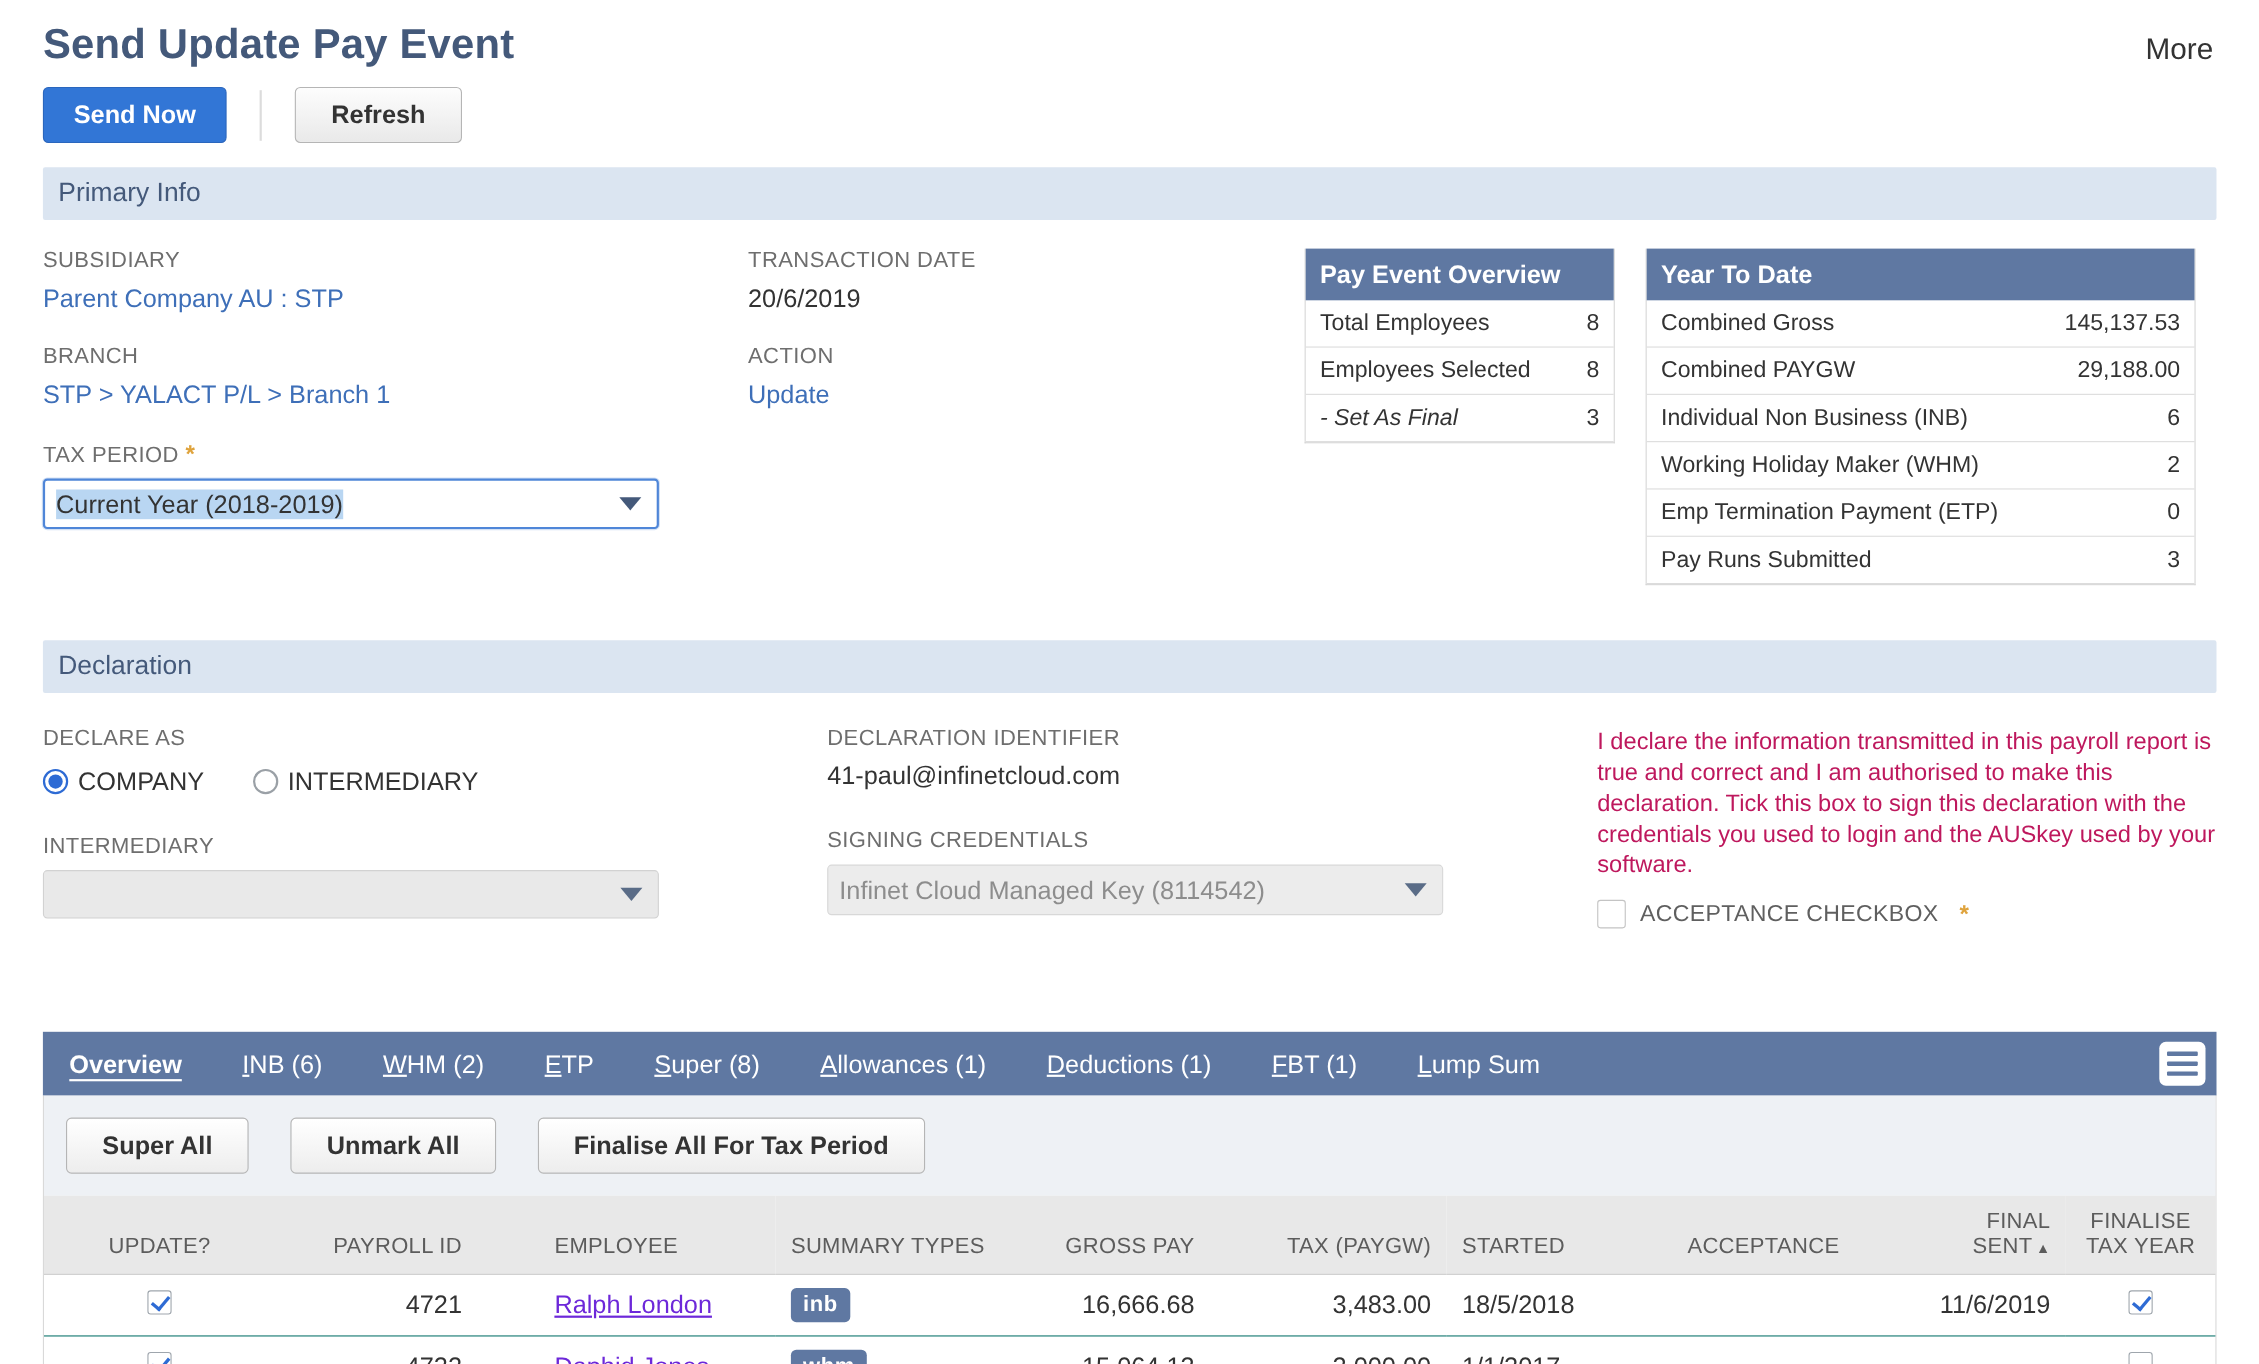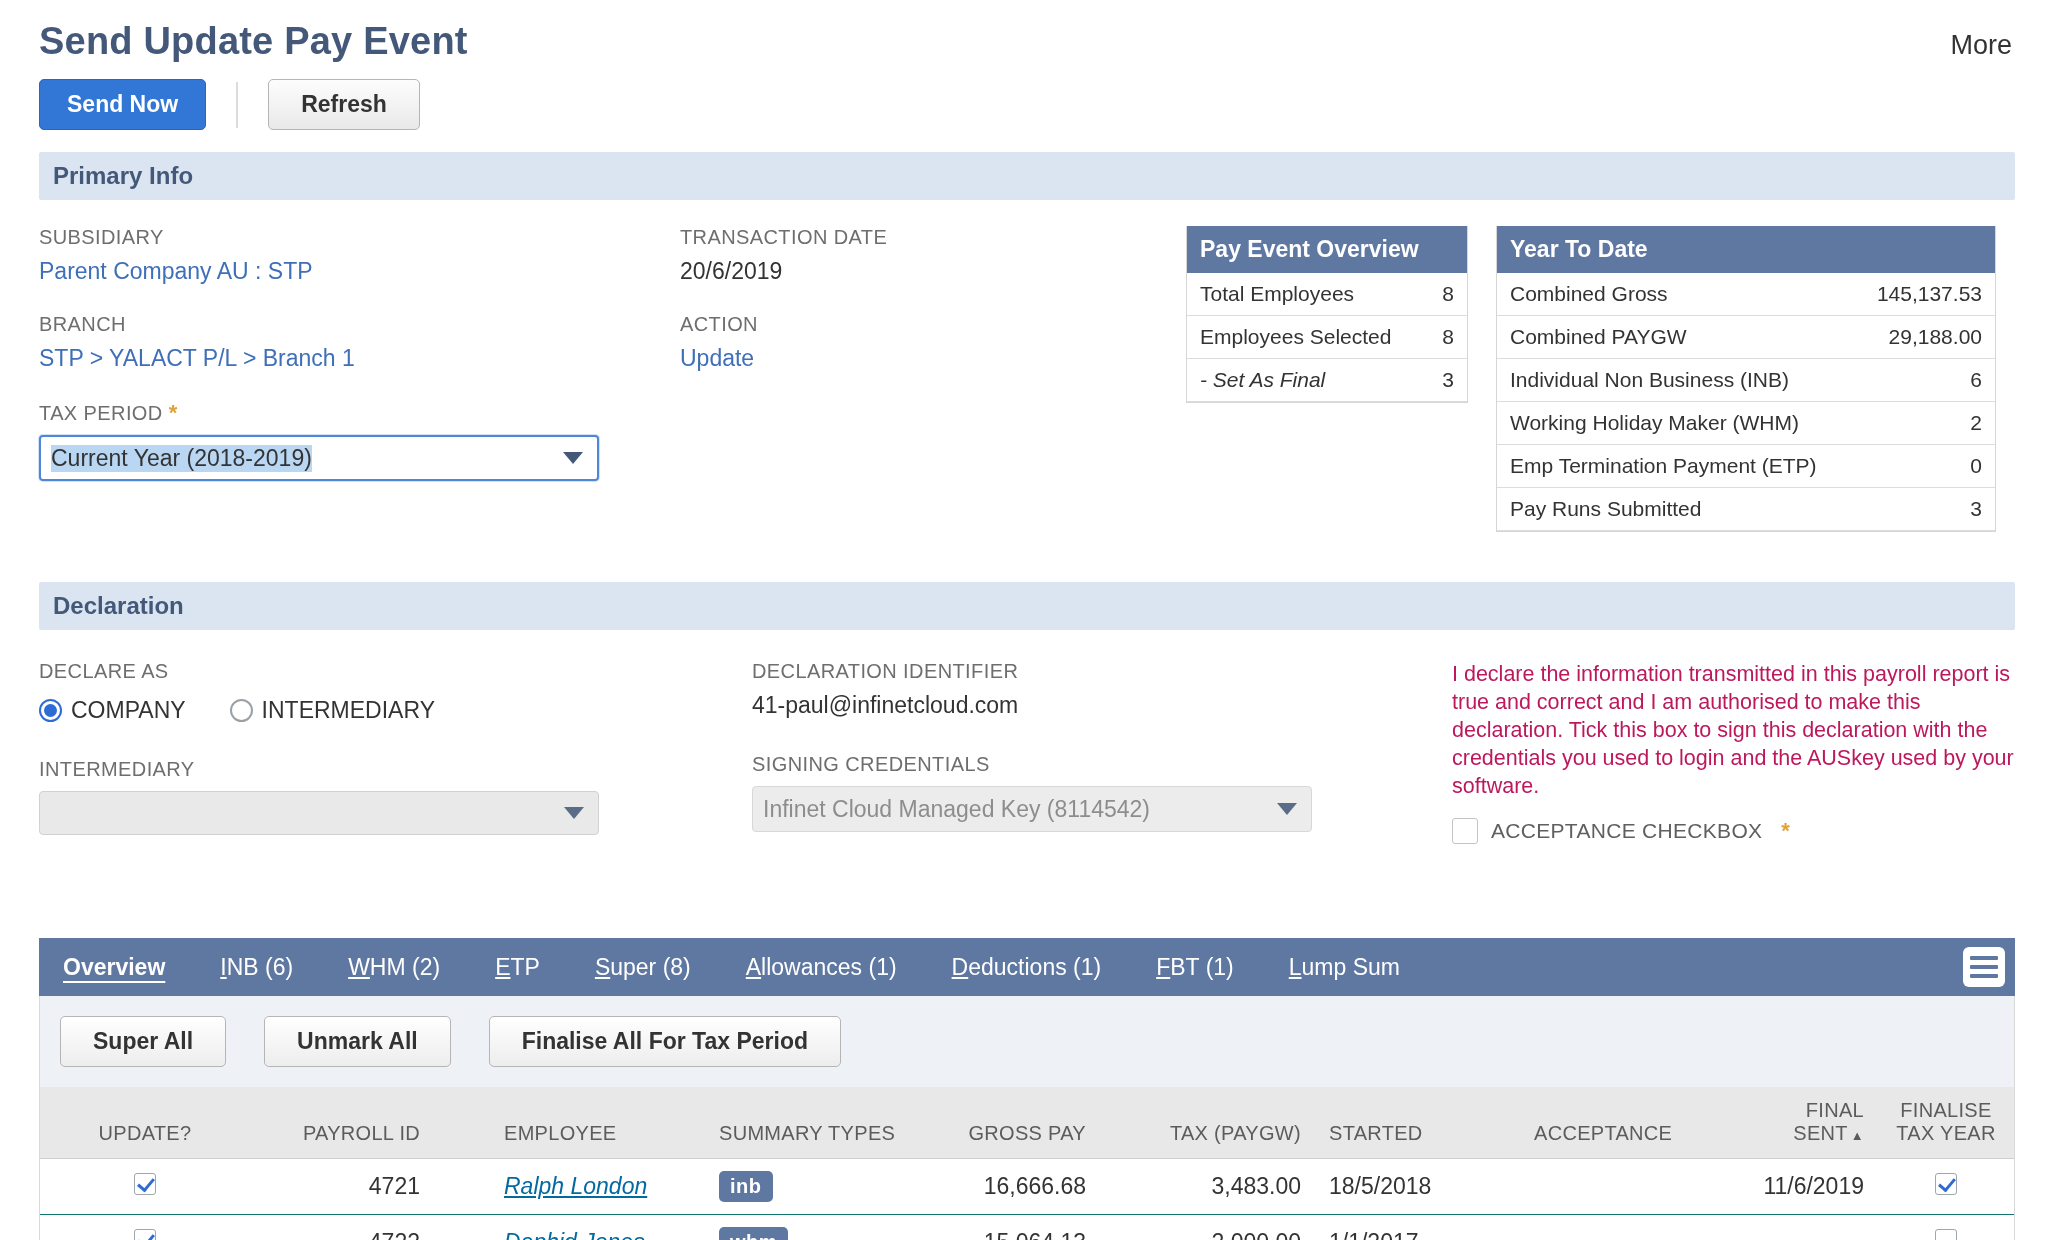--- a/index.html
+++ b/index.html
@@ -15,21 +15,21 @@
   .btn-row { display:flex; align-items:center; padding:16px 39px 12px 39px; }
   button { font-family:"Liberation Sans", sans-serif; cursor:pointer; }
   .btn-primary { background:#3276d6; color:#fff; border:1px solid #2a66bd; border-radius:5px;
                  font-size:23px; font-weight:700; padding:11px 27px; }
   .btn-divider { width:2px; height:46px; background:#dcdcdc; margin:0 30px; }
   .btn-secondary { background:linear-gradient(#fdfdfd,#e9e9e9); color:#333; border:1px solid #b5b5b5;
                    border-radius:5px; font-size:23px; font-weight:700; padding:11px 32px; }
 
   
   .section-bar { margin:10px 39px 0 39px; background:#dbe5f1; color:#44597a; font-size:24px;
-                 font-weight:700; padding:10px 14px; border-radius:2px; }
+                 font-weight:400; padding:10px 14px; border-radius:2px; }
   .section-bar.decl { margin-top:50px; }
 
   
   .primary-content { display:flex; padding:26px 39px 0 39px; }
   .fcol1 { width:641px; }
   .fcol2 { width:506px; }
   .field { margin-bottom:28px; }
   .field-label { font-size:20px; color:#6e6e6e; letter-spacing:.4px; margin-bottom:9px; }
   .field-value { font-size:23px; color:#333; }
   .link { color:#3e6fb8; text-decoration:none; cursor:pointer; }
@@ -99,21 +99,21 @@
 
   table.grid { width:100%; border-collapse:collapse; table-layout:fixed; }
   .grid thead th { background:#e8e8e8; color:#5c5c5c; font-size:20px; font-weight:400; text-align:left;
                    vertical-align:bottom; padding:12px 14px 13px 14px; border-bottom:1px solid #cfcfcf; letter-spacing:.3px; }
   .grid tbody td { font-size:23px; color:#333; padding:12px 14px; border-bottom:1px solid #0f766e;
                    background:#fff; height:54px; overflow:hidden; white-space:nowrap; }
   .c-right { text-align:right !important; }
   .c-center { text-align:center !important; }
   .hdr-inline { display:inline-block; text-align:left; }
   td.payroll, th.payroll { padding-right:70px !important; }
-  .emp-link { color:#0369a1; text-decoration:underline; cursor:pointer;font-style:italic; }
+  .emp-link { color:#6d28d9; text-decoration:underline; cursor:pointer; }
   .badge { display:inline-block; background:#5f78a2; color:#fff; font-size:20px; font-weight:700;
            padding:4px 11px; border-radius:5px; letter-spacing:.5px; }
   .sort-icon { font-size:13px; color:#5c5c5c; margin-left:3px; }
 </style>
 </head>
 <body>
 
 <div class="page">
 
   <div class="top-row">

